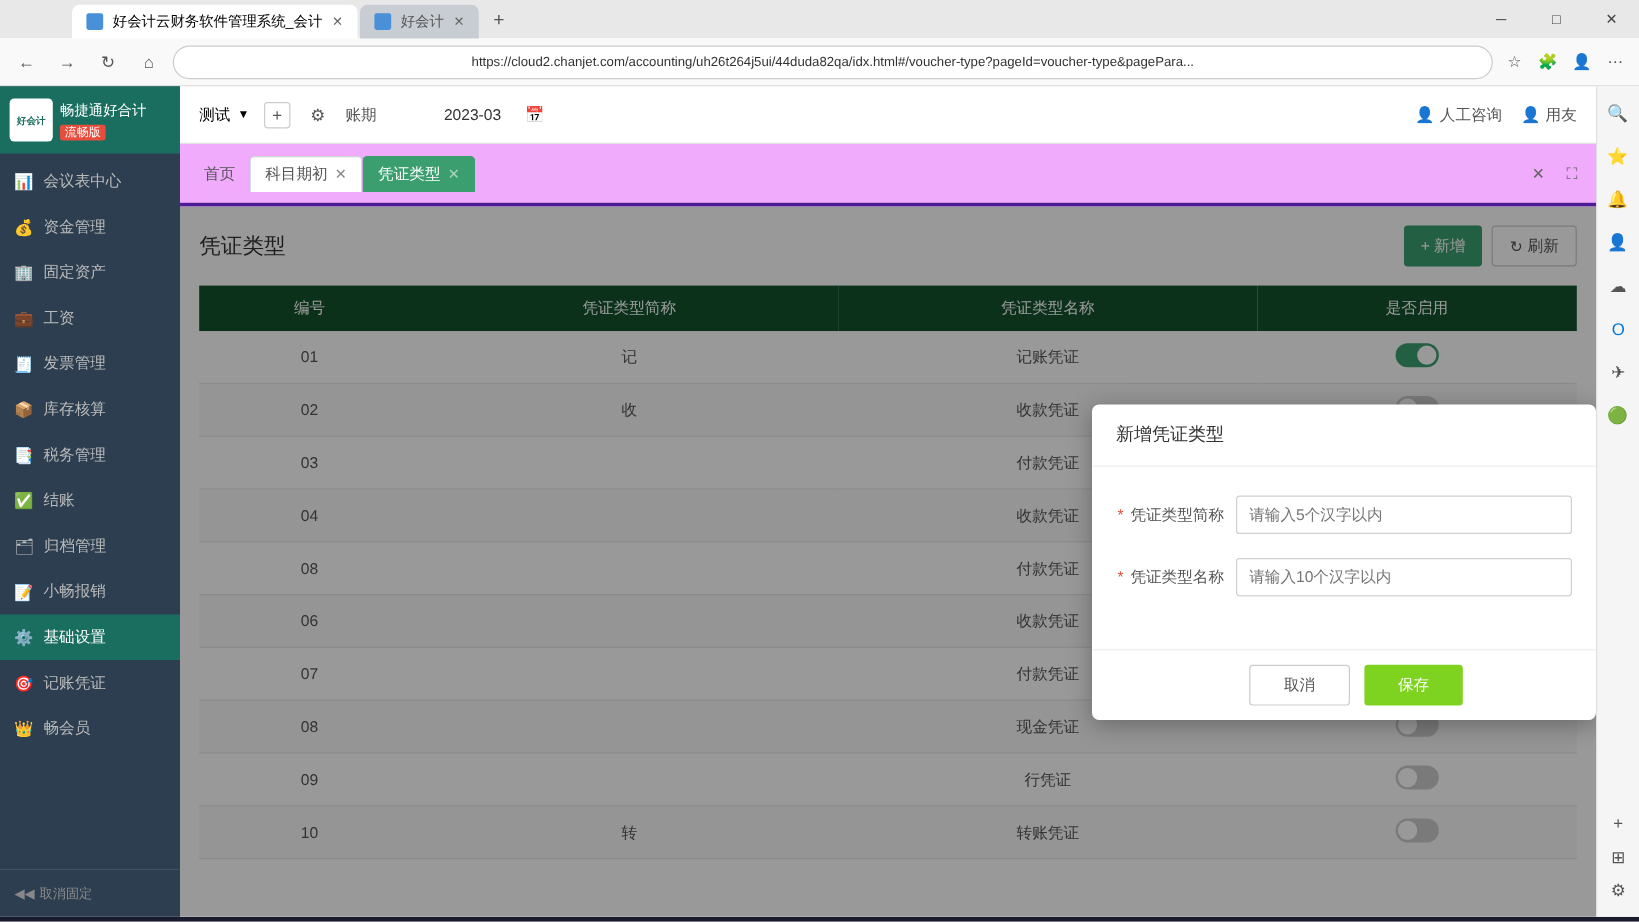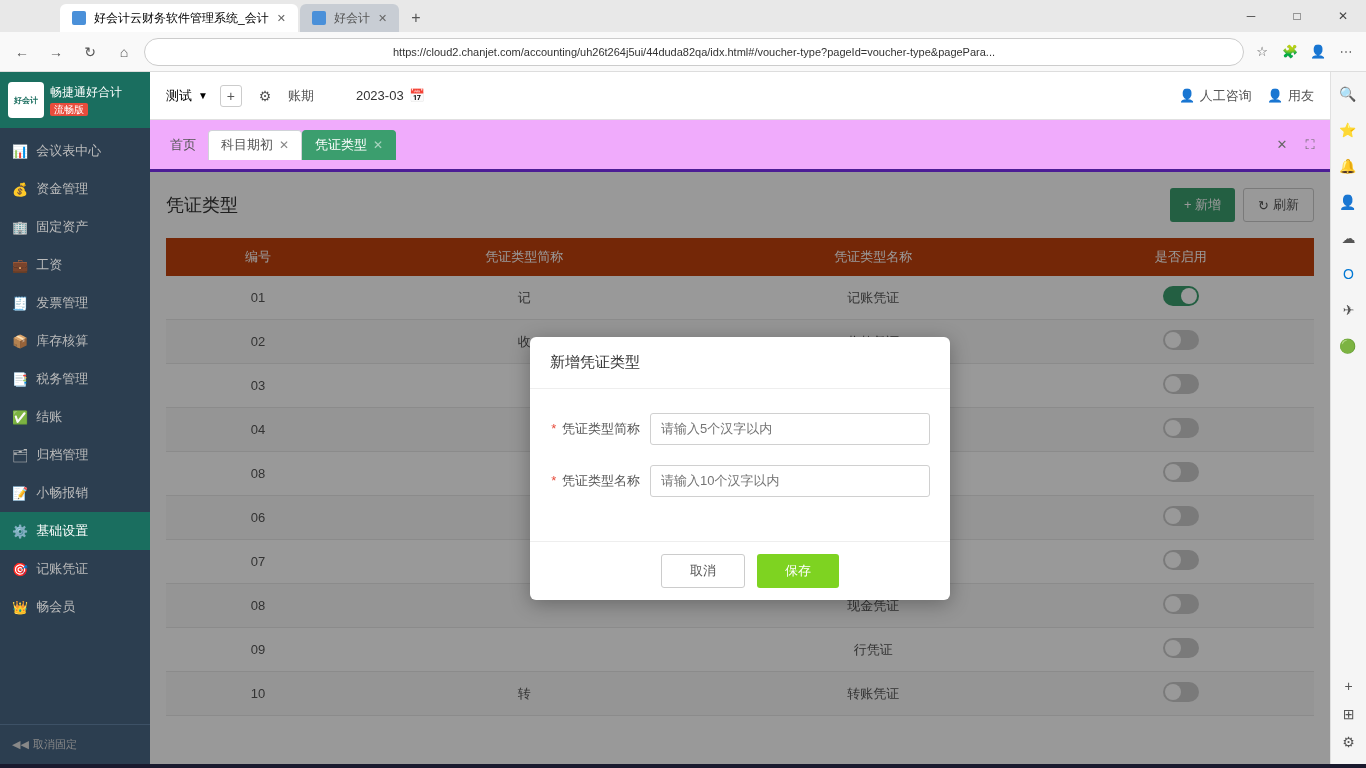--- a/index.html
+++ b/index.html
@@ -23,42 +23,42 @@
     .sidebar-item { display: flex; align-items: center; padding: 10px 12px; cursor: pointer; gap: 8px; font-size: 13px; color: #bbb; }
     .sidebar-item.active { background: #1a6e5f; color: #fff; }
     .sidebar-bottom { padding: 8px; border-top: 1px solid #3d5166; }
     .unpin-btn { display: flex; align-items: center; gap: 4px; font-size: 11px; color: #888; cursor: pointer; padding: 4px; }
 
     
     .top-bar { background: #fff; border-bottom: 1px solid #e0e0e0; height: 48px; display: flex; align-items: center; padding: 0 16px; gap: 12px; }
     .workspace-selector { display: flex; align-items: center; gap: 6px; cursor: pointer; font-size: 13px; }
     .workspace-add { width: 22px; height: 22px; display: flex; align-items: center; justify-content: center; border: 1px solid #ccc; border-radius: 3px; cursor: pointer; font-size: 14px; color: #555; }
     .workspace-settings { width: 22px; height: 22px; display: flex; align-items: center; justify-content: center; cursor: pointer; font-size: 14px; color: #555; }
-    .period-info { display: flex; align-items: center; gap: 6px; font-size: 13px; color: #555; }
+    .period-info { display: flex; align-items: center; gap: 20px; font-size: 13px; color: #555; }
     .top-bar-right { margin-left: auto; display: flex; align-items: center; gap: 16px; }
     .consulting-btn { display: flex; align-items: center; gap: 4px; font-size: 13px; color: #555; cursor: pointer; }
     .user-info { display: flex; align-items: center; gap: 4px; font-size: 13px; color: #555; cursor: pointer; }
     .tabs-bar { display: flex; align-items: center; background: #f0abfc; border-bottom: 3px solid #4c1d95; padding: 0 8px; height: 52px; }
     .page-tab { display: flex; align-items: center; height: 30px; padding: 0 12px; border-radius: 4px 4px 0 0; font-size: 13px; cursor: pointer; gap: 6px; }
     .page-tab.home { background: transparent; color: #555; }
     .page-tab.normal { background: #fff; color: #555; border: 1px solid #d0d3d8; border-bottom: none; }
     .page-tab.active-tab { background: #3b9e6e; color: #fff; border: 1px solid #3b9e6e; border-bottom: none; }
     .tab-x { font-size: 12px; cursor: pointer; opacity: 0.7; }
 
     
     .page-content { flex: 1; padding: 16px; overflow: auto; position: relative; }
     .page-header { display: flex; align-items: center; justify-content: space-between; margin-bottom: 16px; }
     .page-title-text { font-size: 18px; color: #333; font-weight: 500; }
     .header-actions { display: flex; gap: 8px; }
     .btn-new { background: #3b9e6e; color: #fff; border: none; padding: 2px 14px; border-radius: 3px; font-size: 13px; cursor: pointer; display: flex; align-items: center; gap: 4px; }
     .btn-refresh { background: #fff; color: #555; border: 1px solid #ccc; padding: 7px 14px; border-radius: 3px; font-size: 13px; cursor: pointer; display: flex; align-items: center; gap: 4px; }
 
     
     .data-table { width: 100%; border-collapse: collapse; }
-    .data-table thead tr { background: #c2410c; color: #fff; }
+    .data-table thead tr { background: #14532d; color: #fff; }
     .data-table thead th { padding: 10px 16px; text-align: center; font-weight: normal; font-size: 13px; }
     .data-table tbody tr { background: #fff; border-bottom: 1px solid #e8e8e8; }
     .data-table tbody tr:nth-child(even) { background: #f8f8f8; }
     .data-table tbody td { padding: 10px 16px; text-align: center; font-size: 13px; color: #555; }
 
     
     .toggle { width: 36px; height: 20px; border-radius: 10px; position: relative; cursor: pointer; display: inline-block; }
     .toggle.on { background: #3b9e6e; }
     .toggle.off { background: #ccc; }
     .toggle-knob { width: 16px; height: 16px; background: #fff; border-radius: 50%; position: absolute; top: 2px; transition: left 0.2s; }
@@ -67,21 +67,21 @@
 
     
     .right-toolbar { width: 36px; background: #f5f5f5; border-left: 1px solid #e0e0e0; display: flex; flex-direction: column; align-items: center; padding: 8px 0; gap: 8px; }
     .rt-icon { width: 28px; height: 28px; display: flex; align-items: center; justify-content: center; cursor: pointer; font-size: 14px; color: #555; border-radius: 4px; }
 
     
     .tabs-controls { display: flex; gap: 4px; margin-left: auto; }
     .tab-ctrl-btn { width: 24px; height: 24px; display: flex; align-items: center; justify-content: center; cursor: pointer; font-size: 13px; color: #666; }
 
     
-    .modal-overlay { position: absolute; top: 0; left: 0; right: 0; bottom: 0; background: rgba(0,0,0,0.4); display: flex; align-items: center; justify-content: center; z-index: 100; }
+    .modal-overlay { position: absolute; top: 0; left: 0; right: 0; bottom: 0; background: rgba(0,0,0,0.4); display: flex; align-items: center; justify-content: flex-end; z-index: 100; }
     .modal { background: #fff; border-radius: 6px; width: 420px; padding: 0; box-shadow: 0 4px 20px rgba(0,0,0,0.3); }
     .modal-header { padding: 16px 20px; border-bottom: 1px solid #eee; font-size: 15px; font-weight: 500; color: #333; }
     .modal-body { padding: 24px 20px; }
     .form-row { display: flex; align-items: center; margin-bottom: 20px; }
     .form-label { width: 100px; text-align: right; font-size: 13px; color: #555; padding-right: 10px; }
     .form-label .required { color: #e74c3c; margin-right: 2px; }
     .form-input { flex: 1; height: 32px; border: 1px solid #d0d0d0; border-radius: 3px; padding: 0 10px; font-size: 13px; color: #333; outline: none; }
     .modal-footer { padding: 12px 20px; display: flex; justify-content: center; gap: 12px; border-top: 1px solid #eee; }
     .btn-cancel { background: #fff; color: #555; border: 1px solid #ccc; padding: 7px 28px; border-radius: 3px; font-size: 13px; cursor: pointer; margin-left: 20px; }
     .btn-save { background: #7ed321; color: #fff; border: none; padding: 7px 28px; border-radius: 3px; font-size: 13px; cursor: pointer; }

